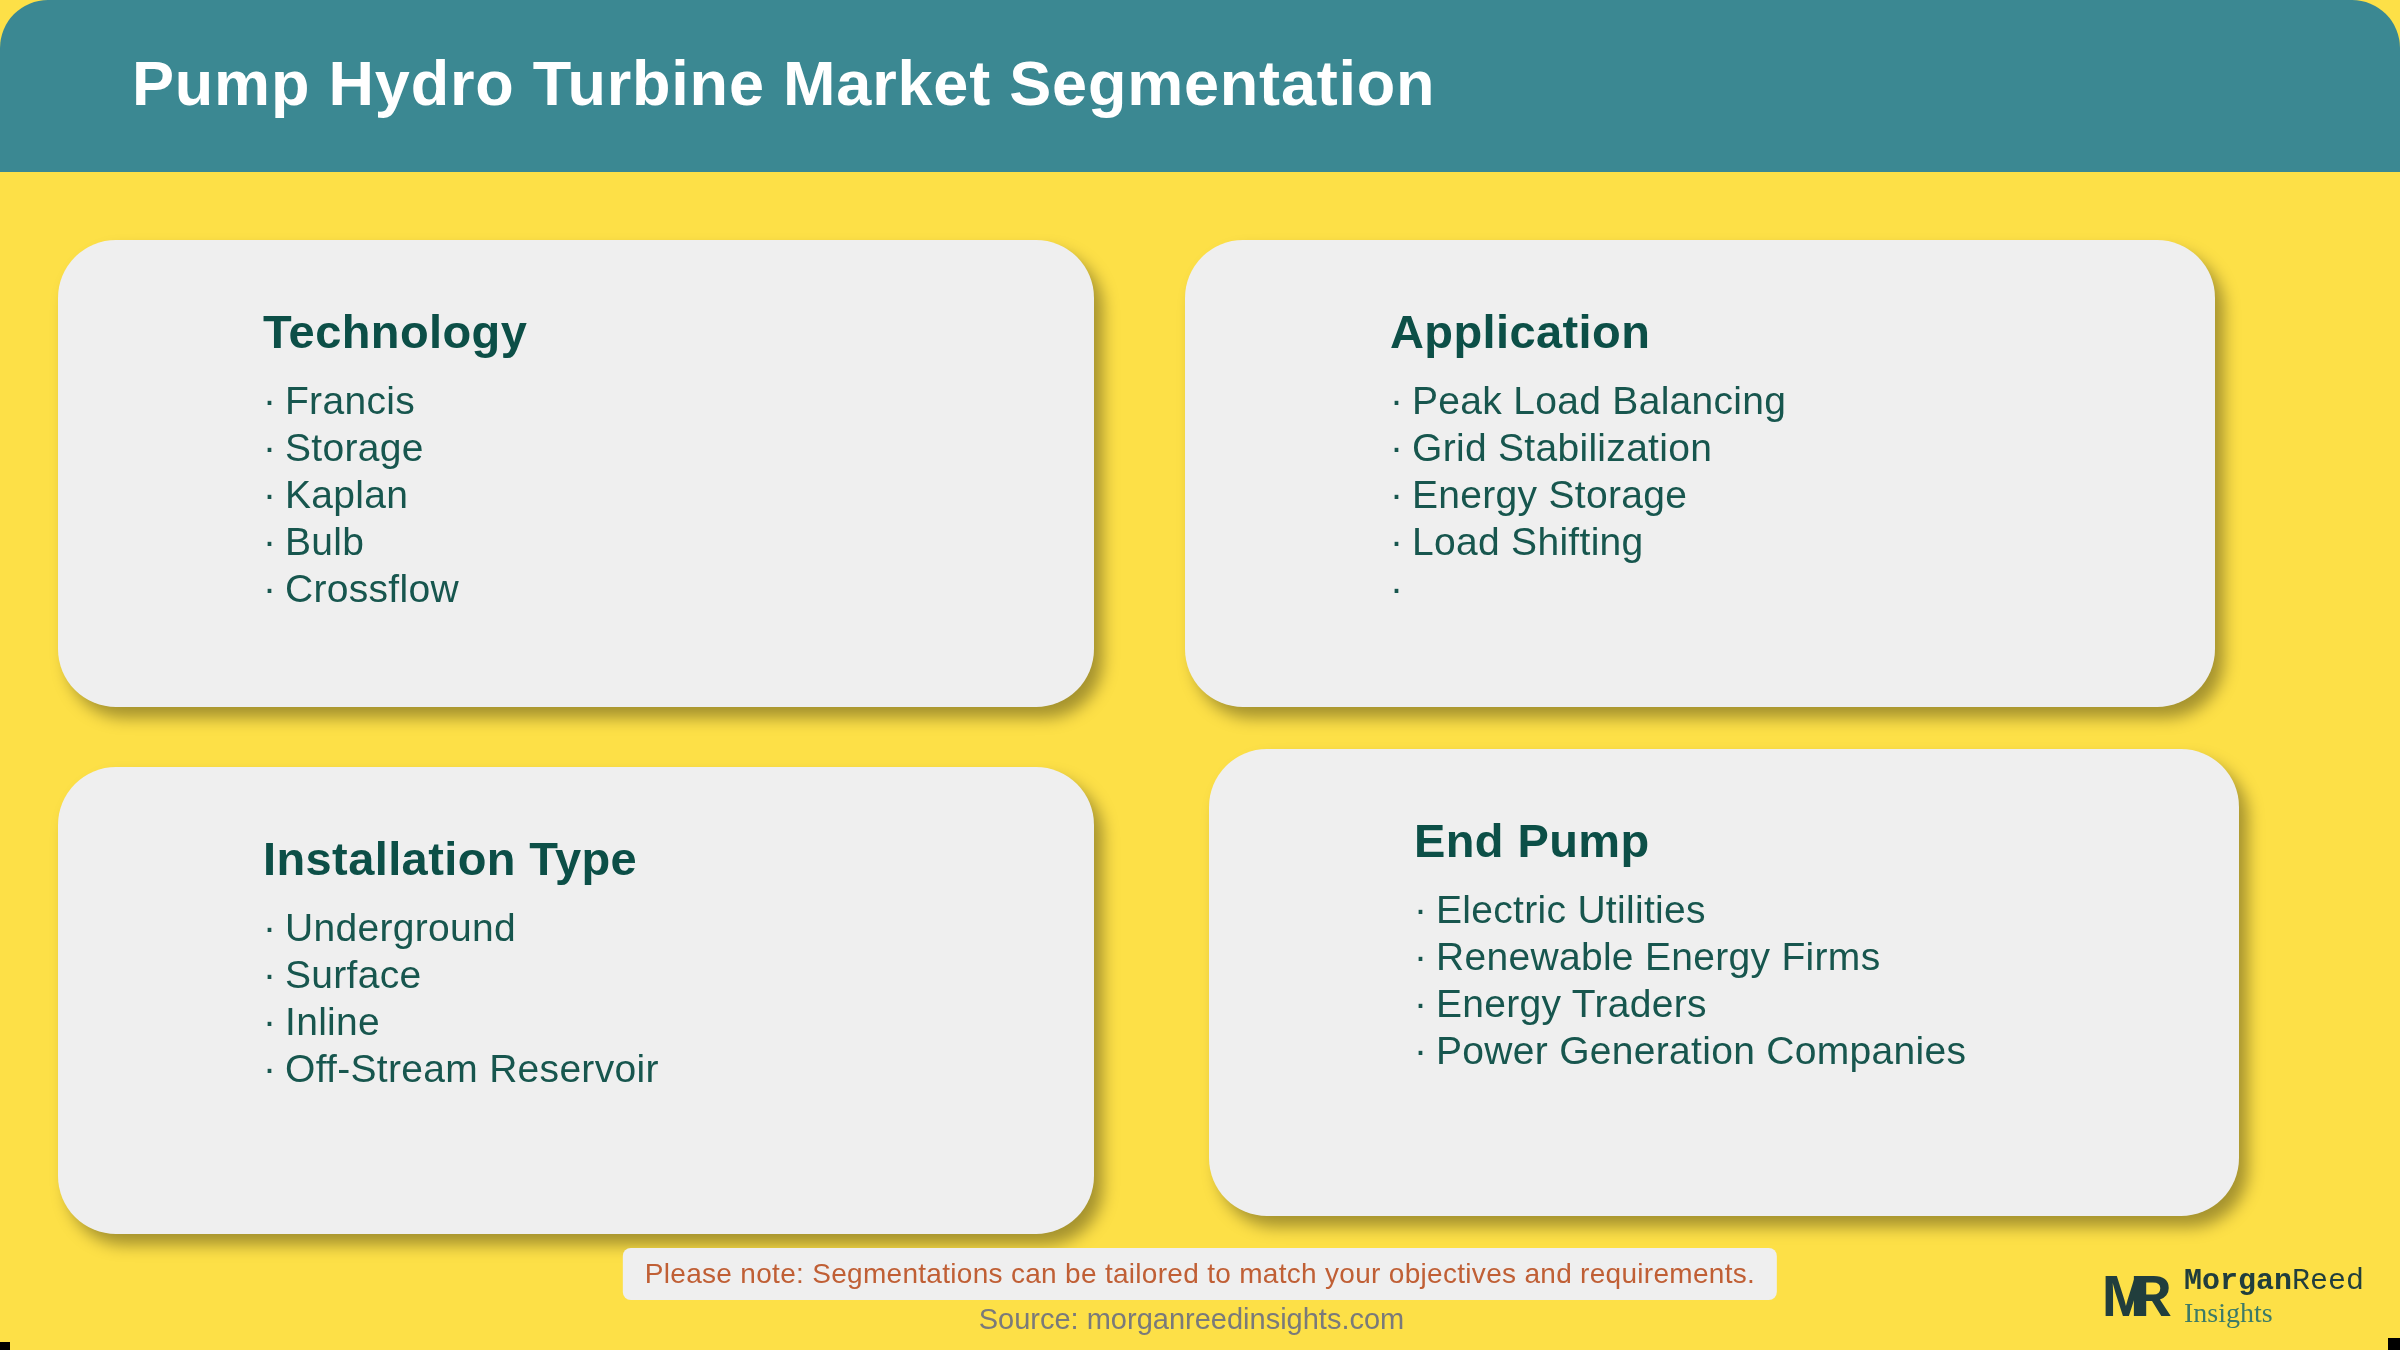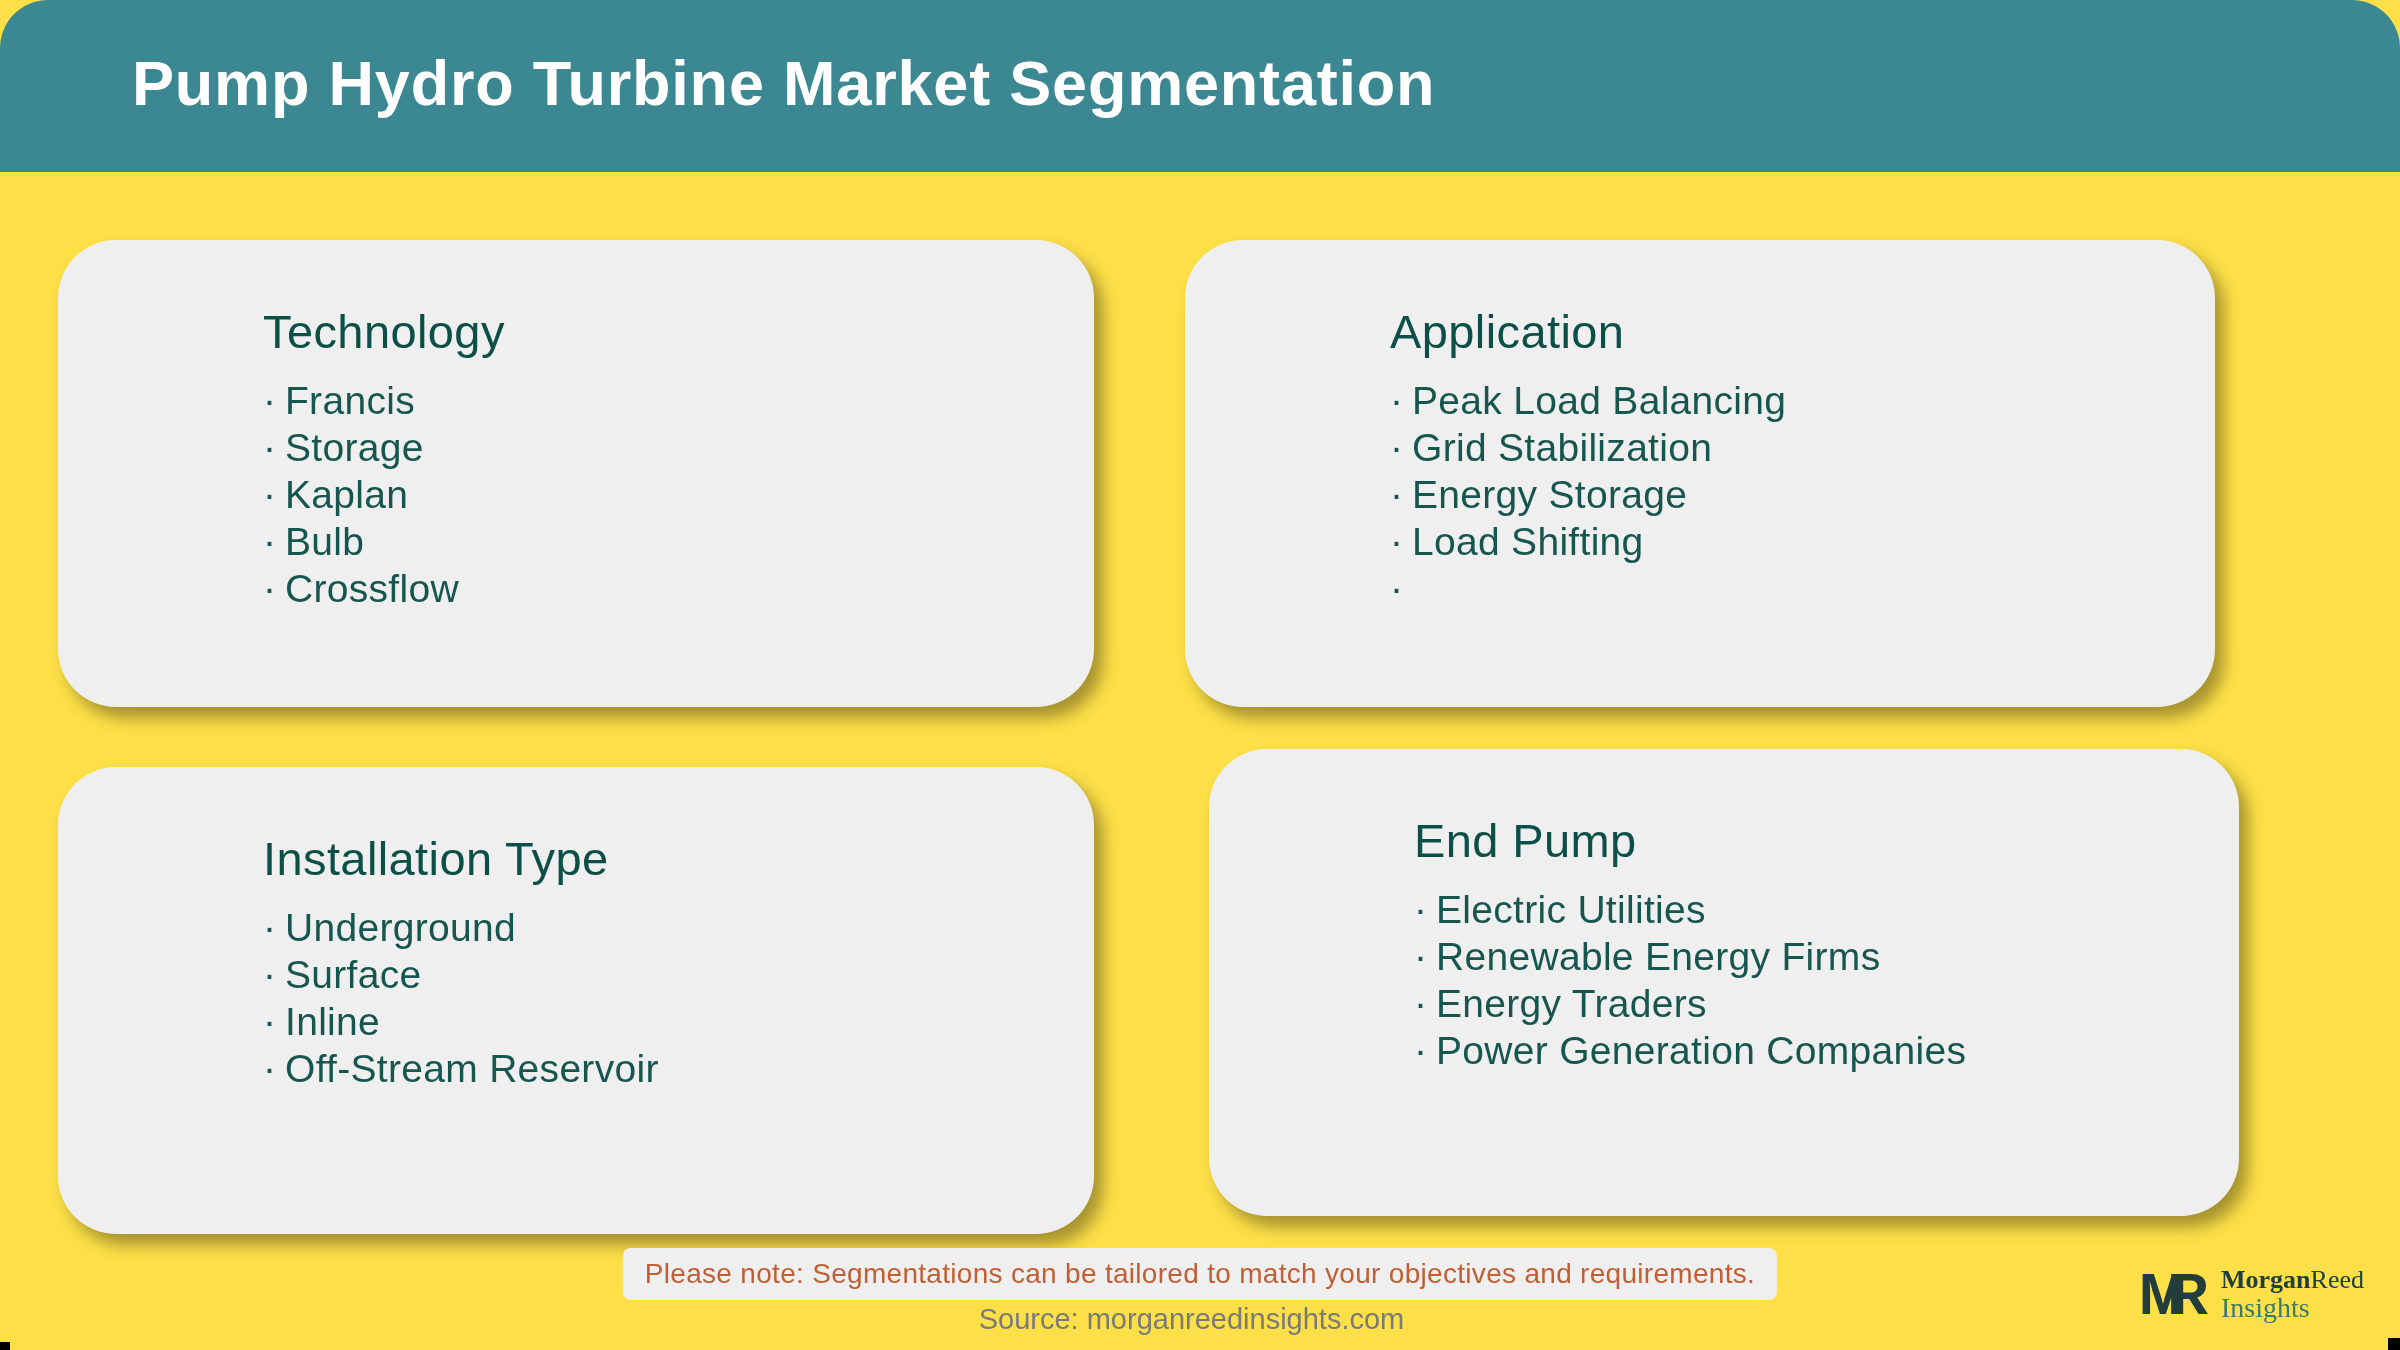--- a/index.html
+++ b/index.html
@@ -31,21 +31,21 @@
     padding:64px 50px 0 205px;
     box-sizing:border-box;
   }
   .card-tl{left:58px;  top:240px; width:1036px; height:467px;}
   .card-tr{left:1185px;top:240px; width:1030px; height:467px;}
   .card-bl{left:58px;  top:767px; width:1036px; height:467px;}
   .card-br{left:1209px;top:749px; width:1030px; height:467px;}
   .card-title{
     margin:0 0 18px 0;
     color:var(--heading-text,#0c4f47);
-    font-size:47px;font-weight:400;letter-spacing:.4px;
+    font-size:47px;font-weight:700;letter-spacing:.4px;
   }
   .list{display:block;}
   .list-item{
     display:flex;align-items:baseline;
     color:var(--item-text,#17564e);
     font-size:39px;line-height:47px;letter-spacing:.3px;
   }
   .bullet{width:22px;flex:0 0 22px;text-align:left;}
   
   .note-bar{
@@ -69,21 +69,21 @@
     position:absolute;top:1266px;right:36px;
     display:flex;align-items:center;gap:12px;
   }
   .monogram{
     display:flex;align-items:center;
     color:var(--logo-dark,#213e3d);
     font-size:58px;font-weight:900;line-height:48px;
   }
   .monogram .r{margin-left:-20px;}
   .logo-text{display:flex;flex-direction:column;justify-content:center;line-height:1.05;}
-  .logo-line1{font-family:Liberation Serif, serif;font-size:26px;color:var(--logo-dark,#213e3d);}
+  .logo-line1{font-family:Liberation Mono, monospace;font-size:30px;color:var(--logo-dark,#213e3d);}
   .logo-line1 .b{font-weight:700;}
   .logo-line2{font-family:"Liberation Serif", serif;font-size:28px;color:var(--logo-teal,#3c7a68);}
   
   .corner-mark{position:absolute;background:#000;}
   .corner-mark.left{left:0;top:1342px;width:10px;height:8px;}
   .corner-mark.right{left:2388px;top:1338px;width:12px;height:12px;}
 </style>
 </head>
 <body>
 

